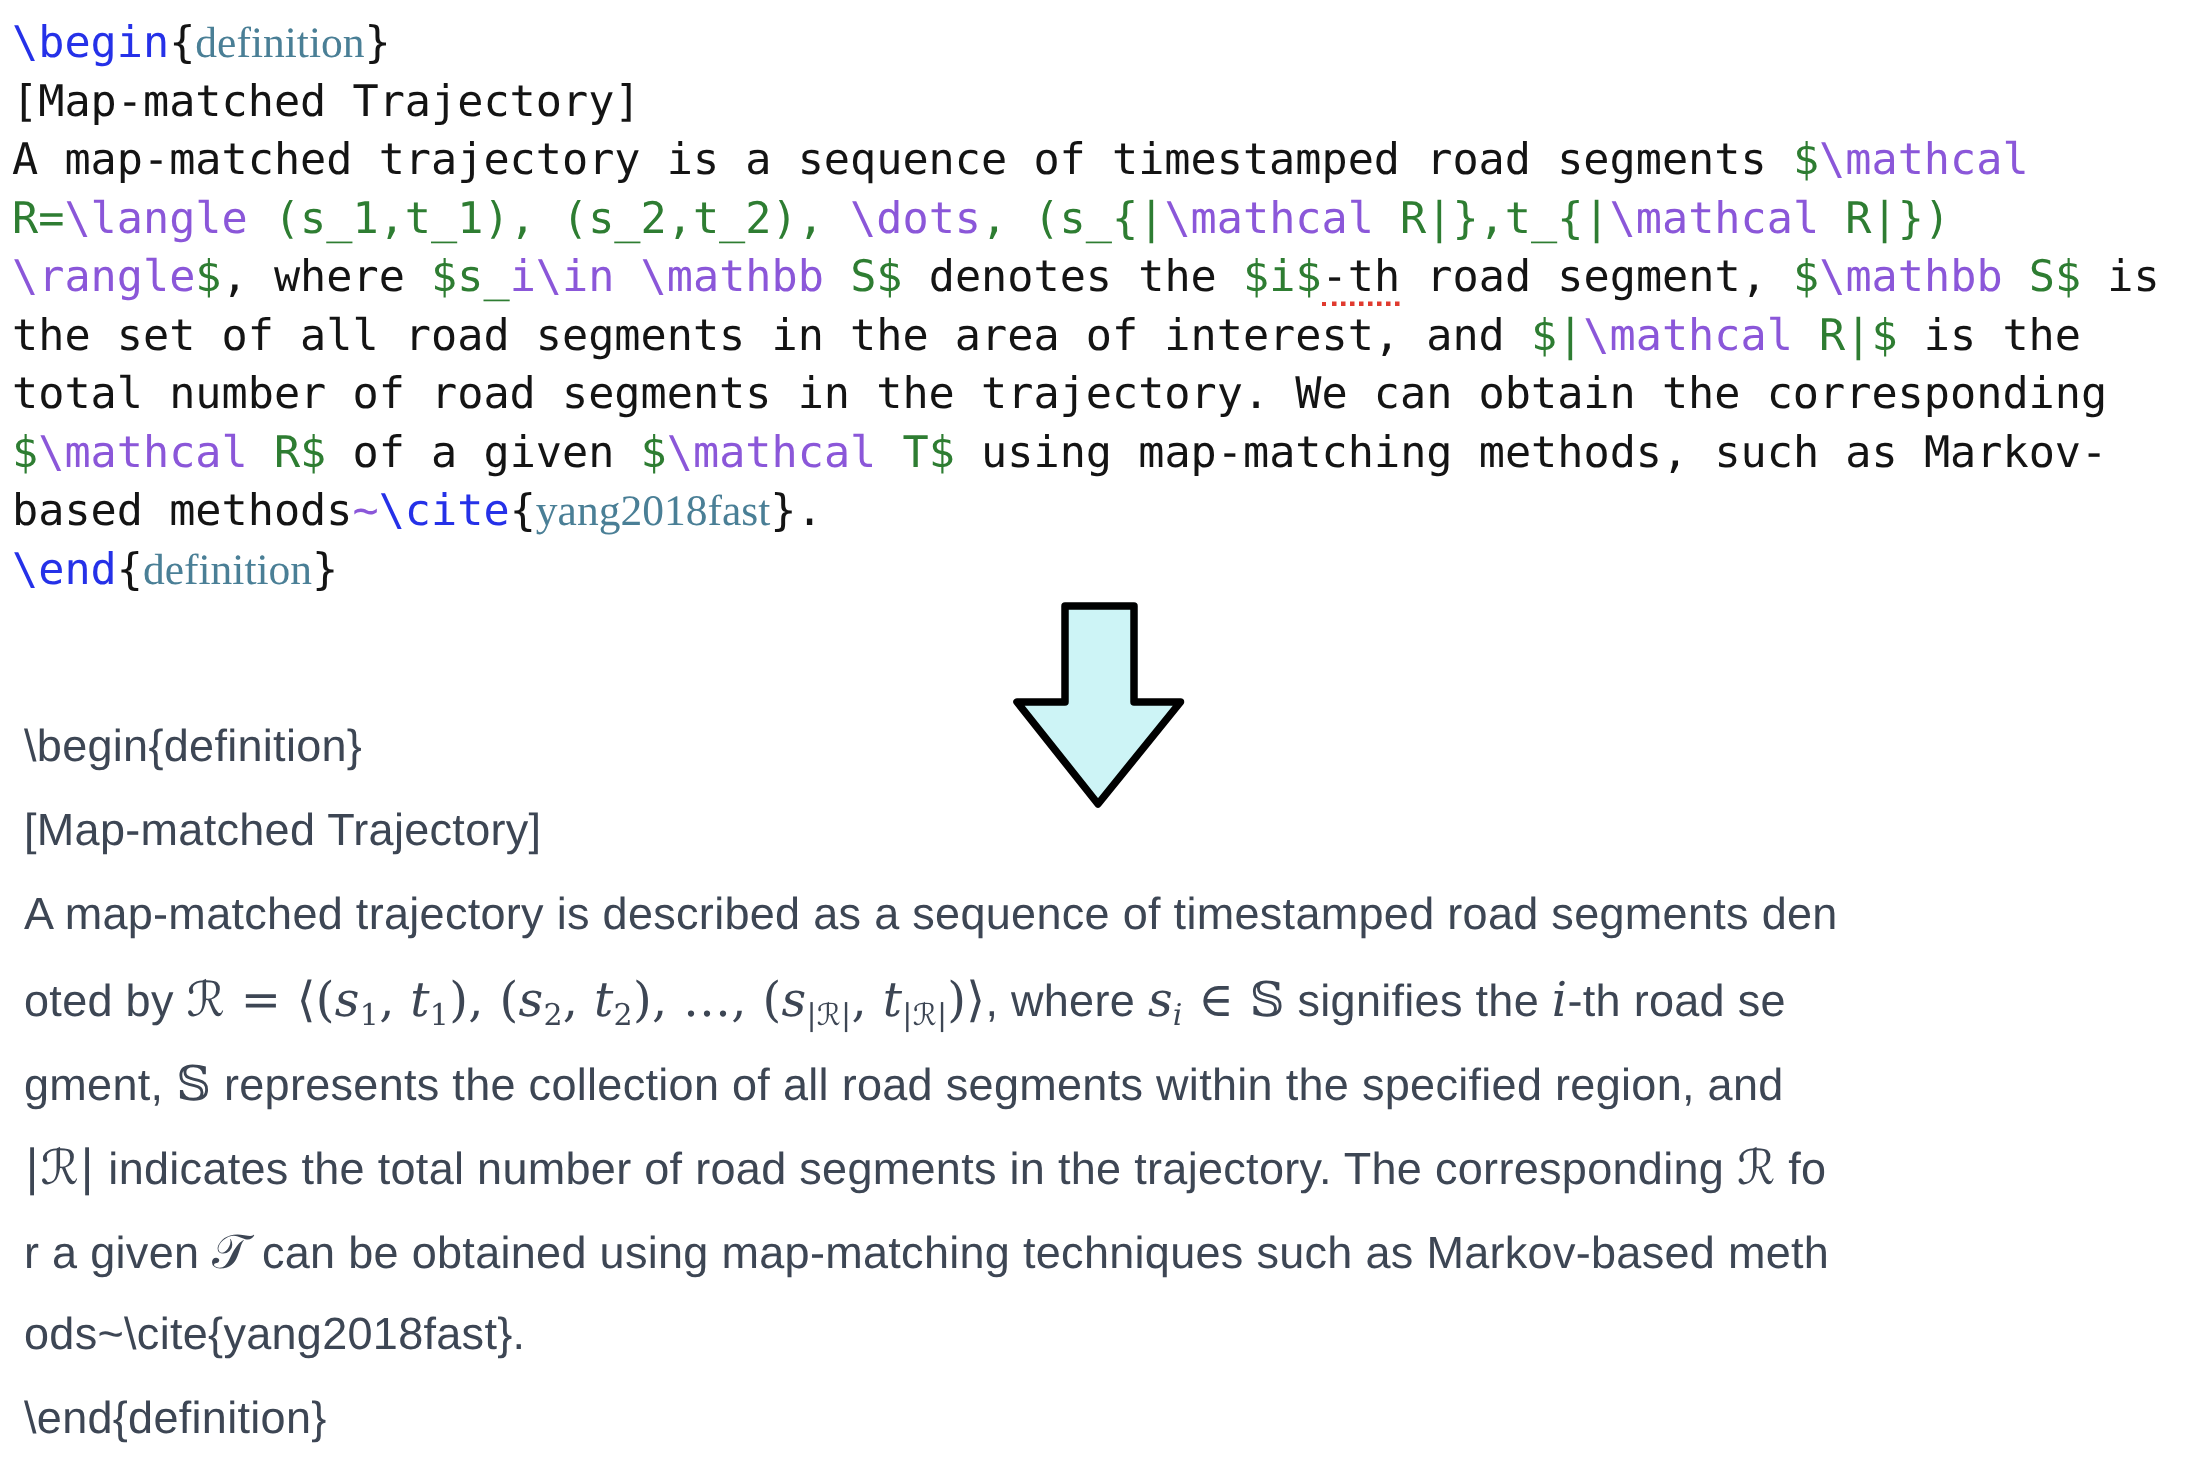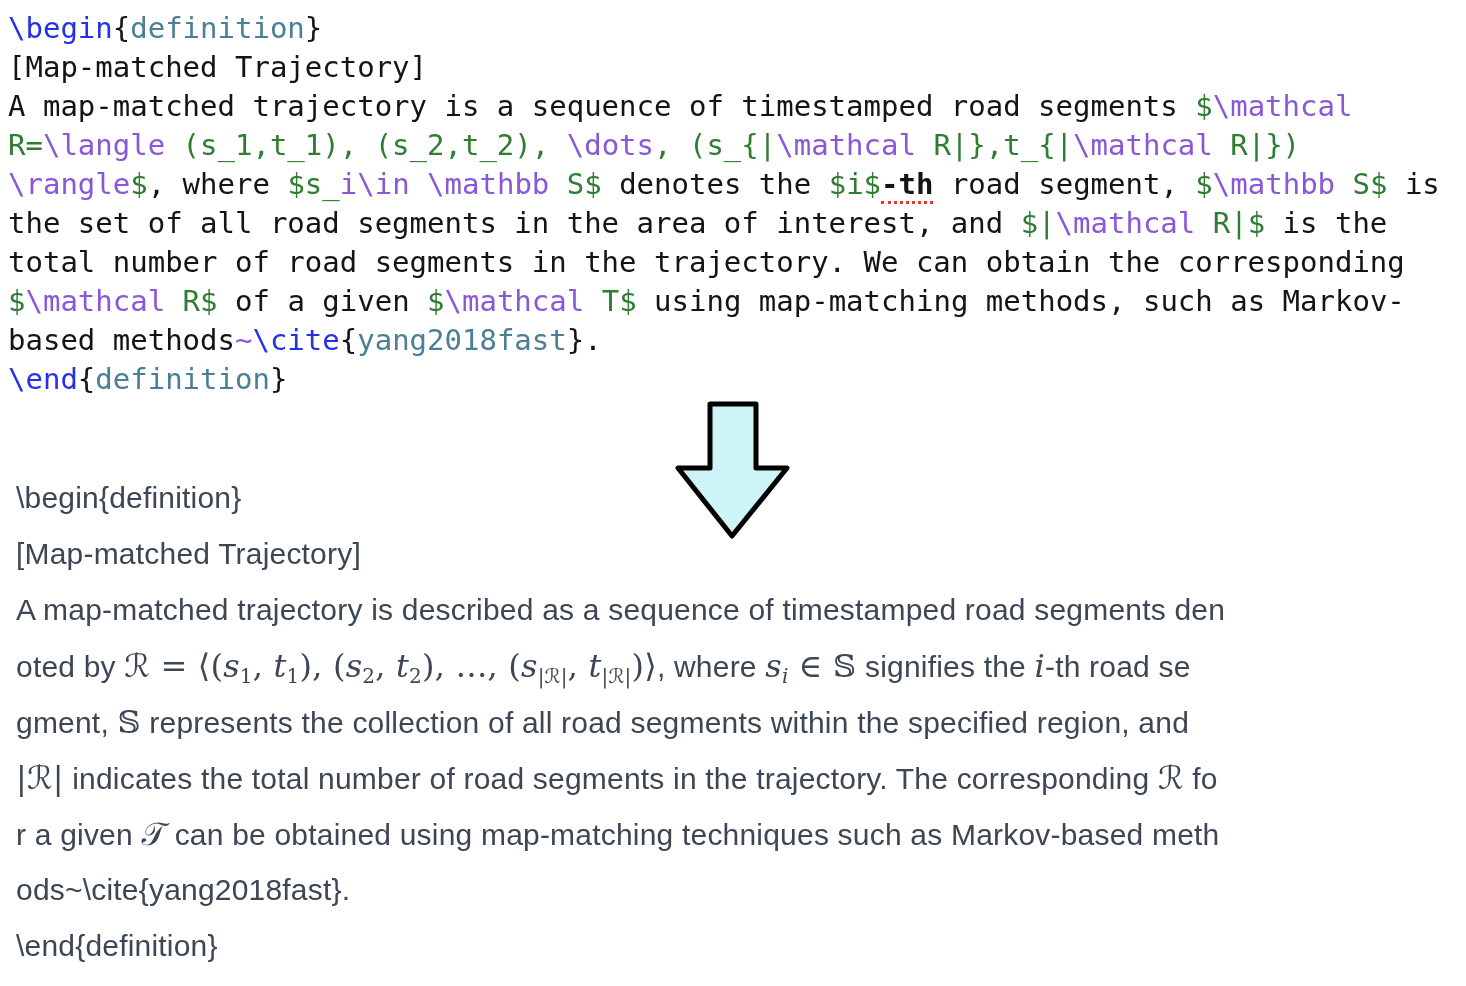--- a/index.html
+++ b/index.html
@@ -32,27 +32,26 @@
   .code-block{
     position:absolute;left:8px;top:9px;width:1456px;
     font-family:"DejaVu Sans Mono","Liberation Mono",monospace;
     font-size:29px;line-height:39px;
     color:var(--code-text);
     white-space:pre;
   }
   .code-block .line{height:39px;}
   .c-p{color:var(--code-text);}
   .c-b{color:var(--code-keyword-blue);font-weight:normal;}
-  .c-t{color:var(--code-env-teal);}
+  .c-t{color:var(--code-env-teal);font-family:Liberation Serif, serif;}
   .c-g{color:var(--code-math-green);}
   .c-v{color:var(--code-command-purple);}
   .c-sp{
     color:var(--code-text);
     border-bottom:3px dotted var(--spellcheck-red);
-    font-weight:bold;
   }
 
   
   .arrow{
     position:absolute;left:670px;top:398px;
     width:124px;height:144px;
   }
 
   
   .rendered-block{

